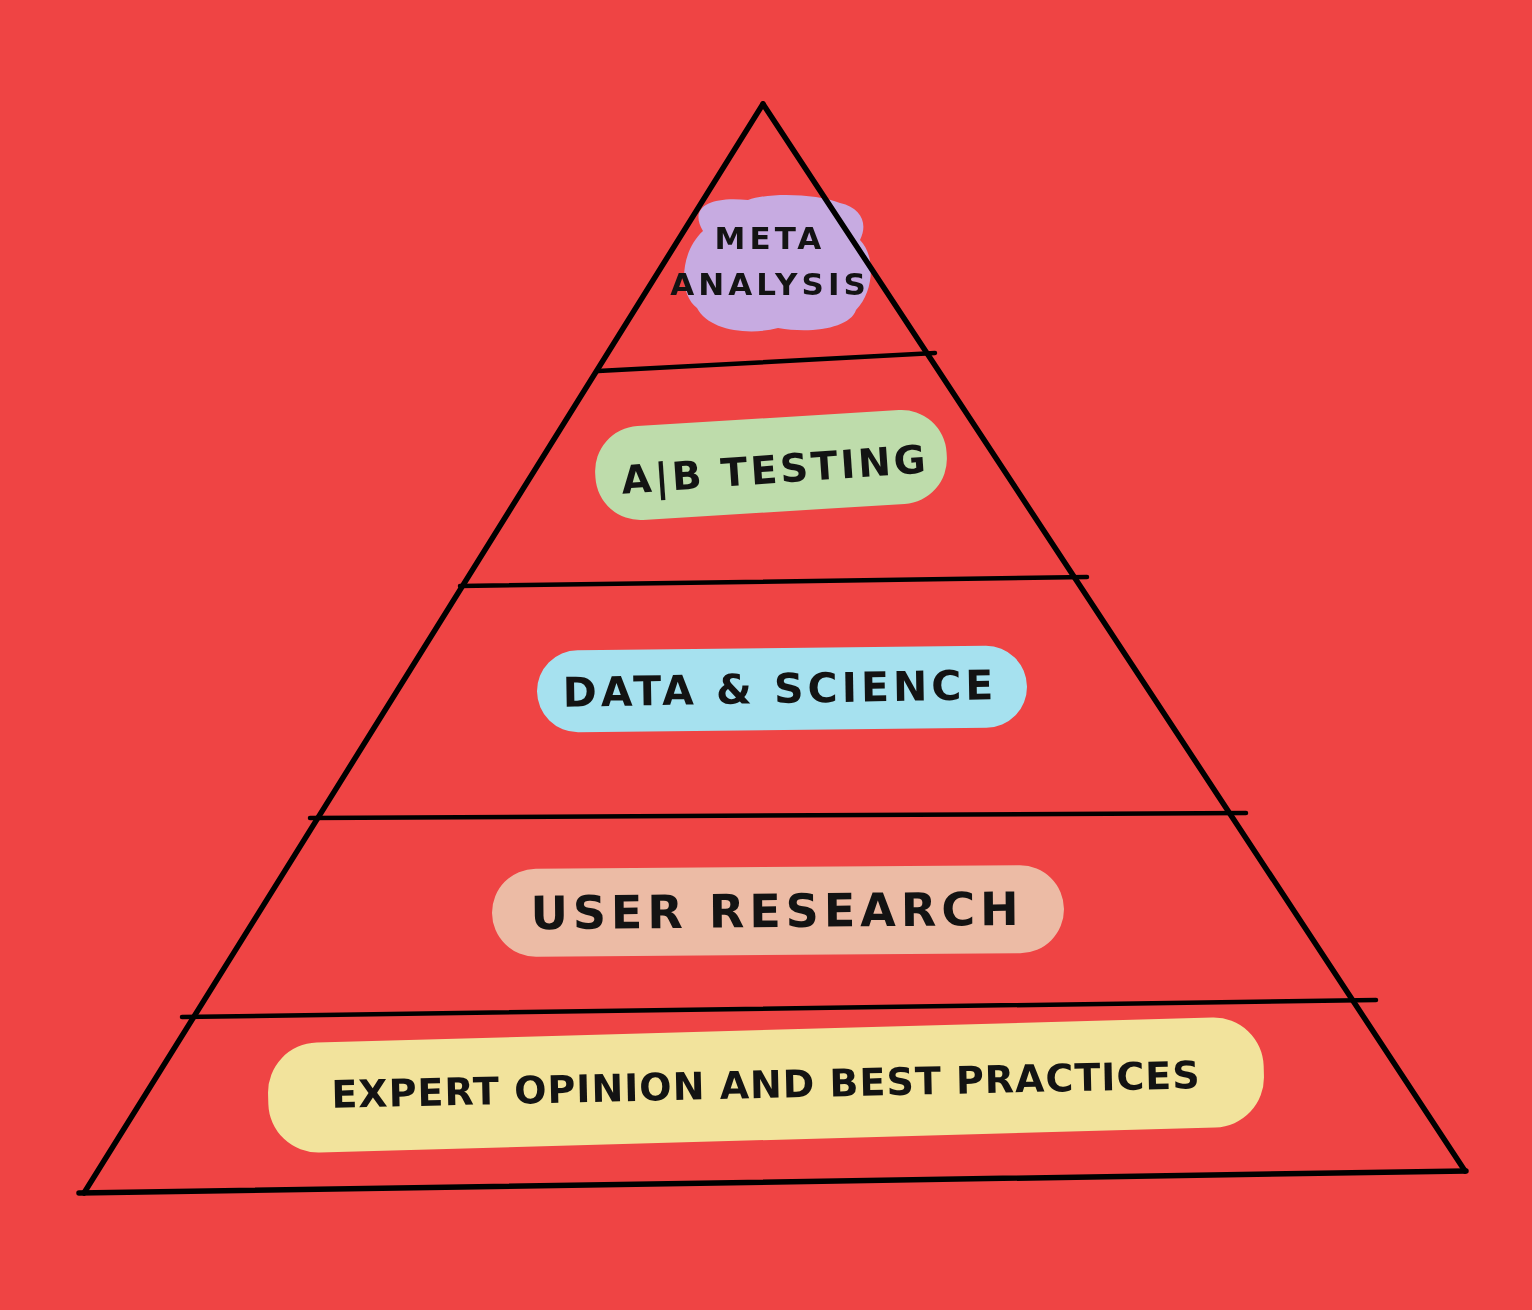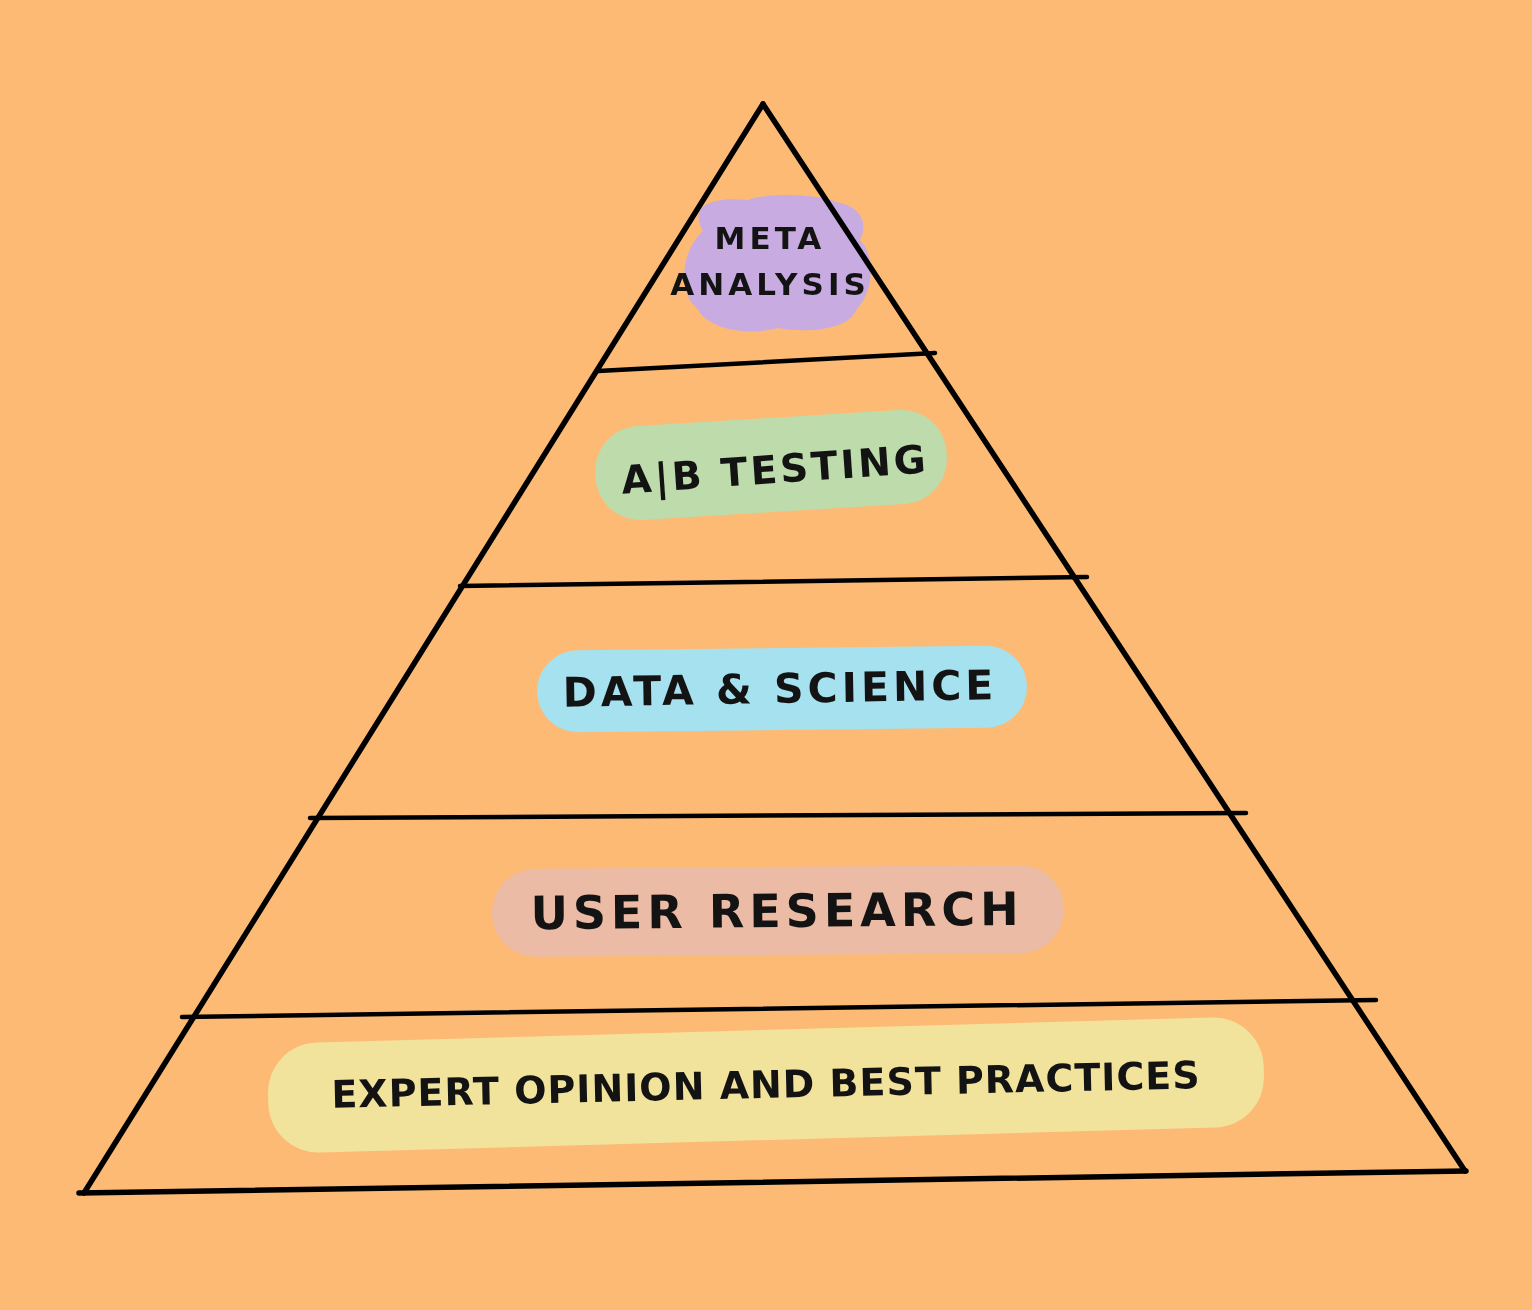--- a/index.html
+++ b/index.html
@@ -4,21 +4,21 @@
 <style>
   html, body {
     margin: 0;
     padding: 0;
     background: #ffffff;
   }
   .stage {
     position: relative;
     width: 1532px;
     height: 1310px;
-    background: #fdba74;
+    background: #ef4444;
     overflow: hidden;
     font-family: "DejaVu Sans", sans-serif;
   }
   svg { display: block; }
   .outline {
     fill: none;
     stroke-width: 5.5;
     stroke-linecap: round;
     stroke-linejoin: round;
   }

